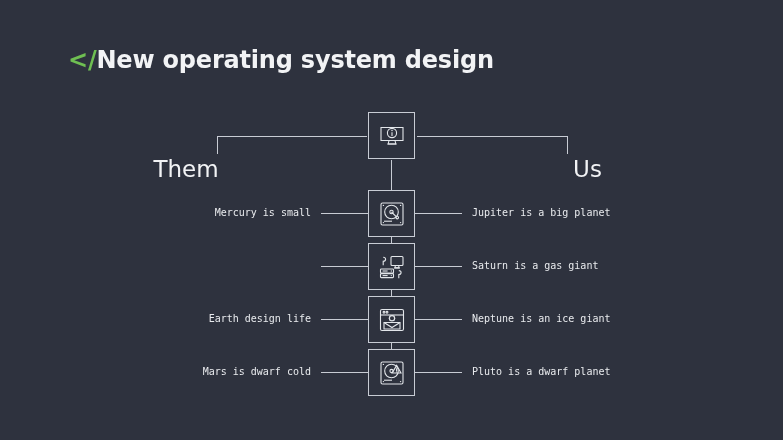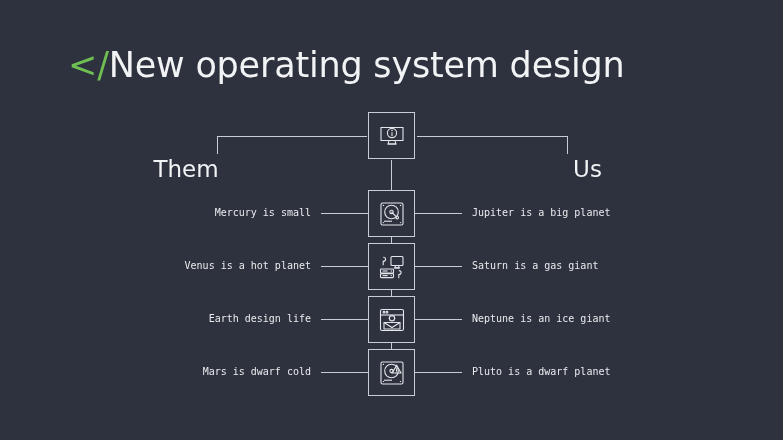--- a/index.html
+++ b/index.html
@@ -20,22 +20,22 @@
     inset: 0;
     background: #2e323e;
   }
 
   
   .title {
     position: absolute;
     left: 68px;
     top: 48px;
     font-family: "DejaVu Sans", sans-serif;
-    font-size: 35px;
-    font-weight: 400;
+    font-size: 24px;
+    font-weight: 700;
     color: #f2f3f5;
     letter-spacing: -0.2px;
     white-space: nowrap;
     line-height: 1;
   }
   .title .code-prefix {
     color: #6fbf52;
   }
 
   
@@ -218,21 +218,20 @@
         <rect x="3.5" y="17" width="13" height="4" rx="0.8"></rect>
         <rect x="3.5" y="21.6" width="13" height="4" rx="0.8"></rect>
         <path d="M5.6 19h5"></path>
         <path d="M5.6 23.6h5"></path>
         <circle cx="14.3" cy="19" r="0.65" fill="#e3e6ea" stroke="none"></circle>
         <circle cx="14.3" cy="23.6" r="0.65" fill="#e3e6ea" stroke="none"></circle>
         <path d="M21.8 18.6c1.5 0 2.3 0.9 2.3 2s-0.9 2-2.3 2v3.6"></path>
       </svg>
     </span>
   </div>
-  <div class="row-label left" style="top:261px">Venus is a hot planet</div>
   <div class="row-label right" style="top:261px">Saturn is a gas giant</div>
 
   <div class="stub stub-left" style="top:319px"></div>
   <div class="stub stub-right" style="top:319px"></div>
   <div class="node node-3">
     <span>
       <svg width="30" height="30" viewBox="0 0 30 30" fill="none" stroke="#e3e6ea" stroke-width="1.1">
         <rect x="3.5" y="4.5" width="23" height="21" rx="1.5"></rect>
         <path d="M3.5 10h23"></path>
         <circle cx="7" cy="7.2" r="0.9"></circle>

